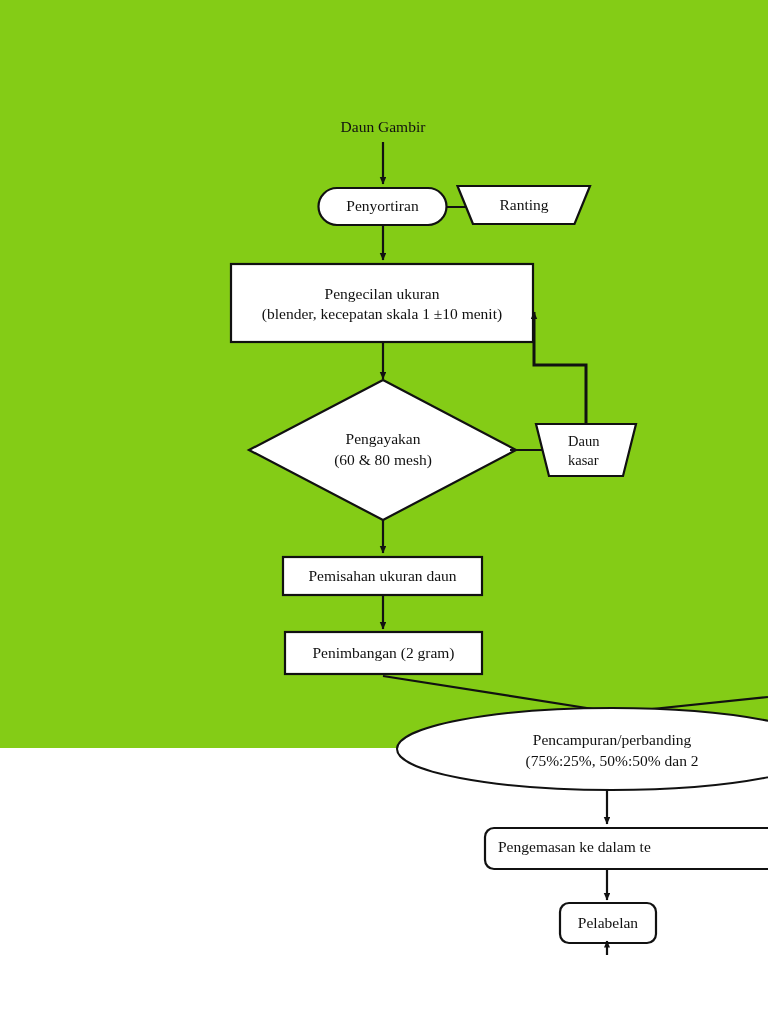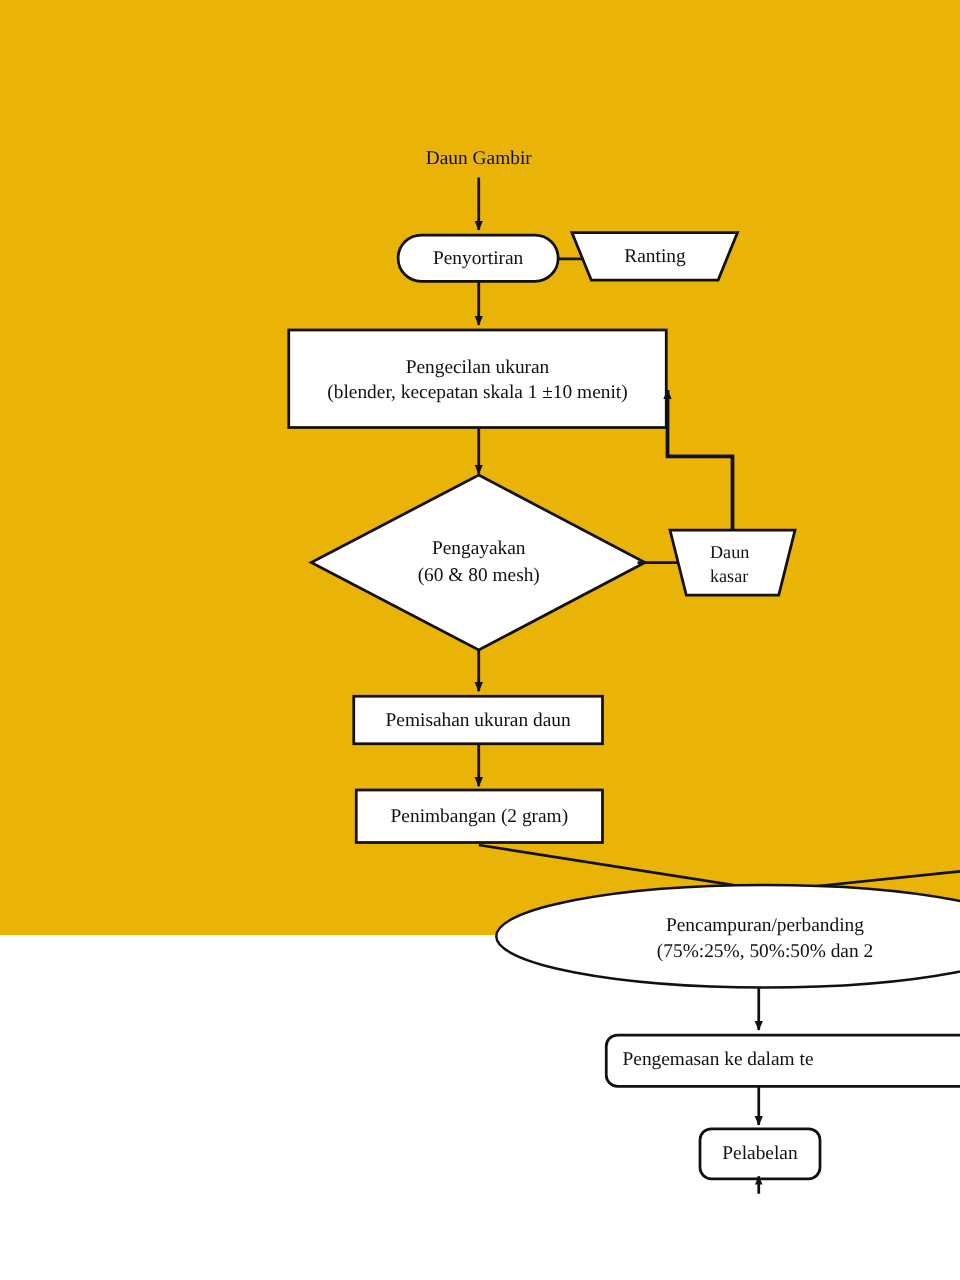--- a/index.html
+++ b/index.html
@@ -12,21 +12,21 @@
     width: 768px;
     height: 1024px;
     overflow: hidden;
     font-family: "Liberation Serif", "DejaVu Serif", serif;
     color: #111111;
   }
   #flow-root {
     position: relative;
     width: 768px;
     height: 748px;
-    background: #eab308;
+    background: #84cc16;
   }
   svg#flow-svg {
     position: absolute;
     top: 0;
     left: 0;
     width: 768px;
     height: 1024px;
     display: block;
   }
   .shape-outline {

